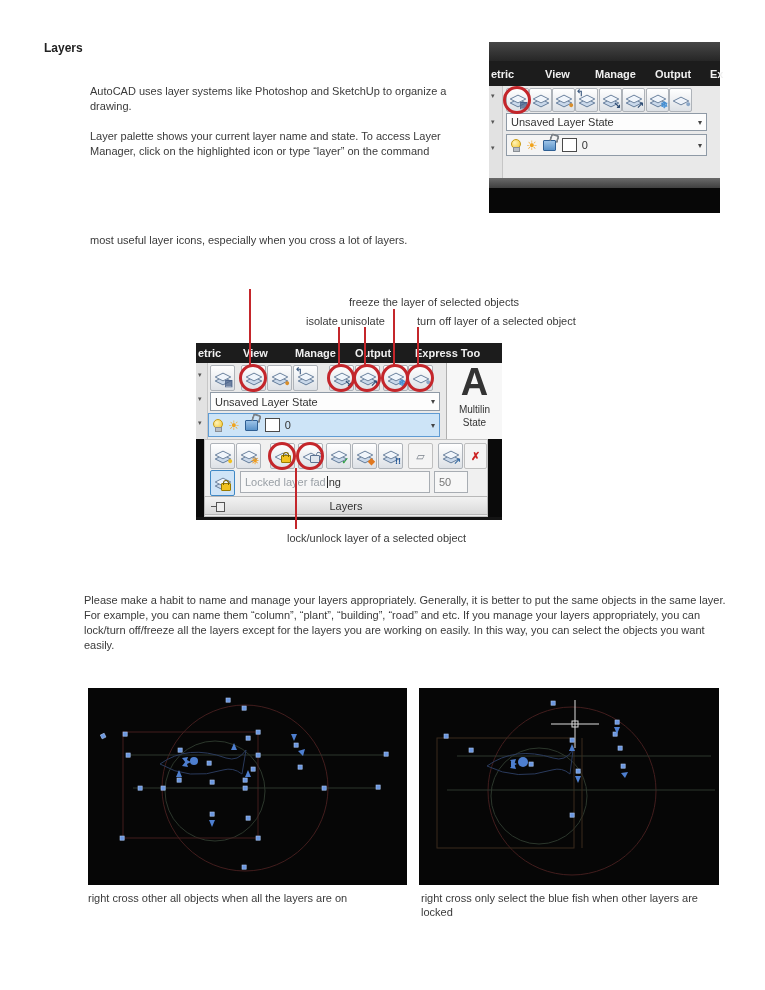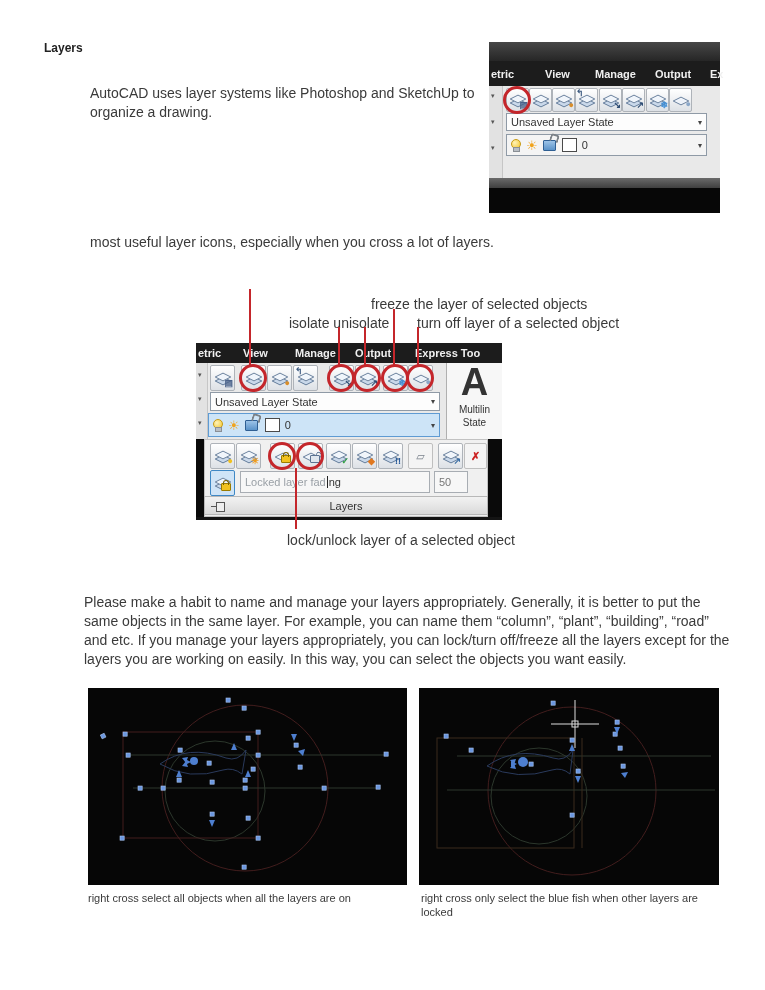--- a/index.html
+++ b/index.html
@@ -1,19 +1,19 @@
 <!DOCTYPE html>
 <html><head>
 <meta charset="utf-8">
 <style>
   html,body{margin:0;padding:0;background:#ffffff;}
   #page{position:relative;width:765px;height:990px;background:#fff;overflow:hidden;
         font-family:"Liberation Sans",sans-serif;color:#3a3a3a;}
   .abs{position:absolute;}
-  .txt{font-size:14px;line-height:1.36;color:#3a3a3a;}
+  .txt{font-size:11px;line-height:1.36;color:#3a3a3a;}
   .nowrap{white-space:nowrap;}
   .bold{font-weight:700;}
 
   
   .rline{position:absolute;width:2px;background:#c4262b;z-index:8;}
   .rcirc{position:absolute;width:22px;height:22px;border:3px solid #c4262b;border-radius:50%;z-index:8;background:transparent;}
 
   
   .shot{position:absolute;z-index:1;}
   .topbar{position:absolute;left:0;right:0;background:linear-gradient(#474747,#262626);}
@@ -84,25 +84,26 @@
 </style>
 </head>
 <body>
 
 <div id="page">
 
   <div class="abs txt bold" style="left:44px;top:40px;font-size:12px;color:#222;">Layers</div>
 
   <div class="abs txt" style="left:90px;top:84px;width:388px;">AutoCAD uses layer systems like Photoshop and SketchUp to organize a drawing.</div>
 
+  <div class="abs txt" style="left:90px;top:129px;width:398px;">Layer palette shows your current layer name and state. To access Layer Manager, click on the highlighted icon or type “layer” on the command</div>
 
   <div class="abs txt" style="left:90px;top:233px;width:520px;">most useful layer icons, especially when you cross a lot of layers.</div>
 
-  <div class="abs txt nowrap" style="left:371px;top:295px;">freeze the layer of selected objects</div>
-  <div class="abs txt nowrap" style="left:289px;top:314px;">isolate unisolate</div>
+  <div class="abs txt nowrap" style="left:349px;top:295px;">freeze the layer of selected objects</div>
+  <div class="abs txt nowrap" style="left:306px;top:314px;">isolate unisolate</div>
   <div class="abs txt nowrap" style="left:417px;top:314px;">turn off layer of a selected object</div>
   <div class="abs txt nowrap" style="left:287px;top:531px;">lock/unlock layer of a selected object</div>
 
   <div class="rline" style="left:249px;top:289px;height:76px;"></div>
   <div class="rline" style="left:338px;top:327px;height:38px;"></div>
   <div class="rline" style="left:364px;top:327px;height:38px;"></div>
   <div class="rline" style="left:393px;top:309px;height:56px;"></div>
   <div class="rline" style="left:417px;top:327px;height:38px;"></div>
   <div class="rline" style="left:295px;top:468px;height:61px;"></div>
 
@@ -468,16 +469,16 @@
       <polygon points="153,56 150,63 156,63"></polygon>
         <polygon points="159,95 156,88 162,88"></polygon>
       <polygon points="209,84 202,85 206,90"></polygon>
         <polygon points="198,46 195,39 201,39"></polygon>
       <polygon points="98,76 92,73 92,79"></polygon>
         <polygon points="97,71 91,72 95,77"></polygon>
       <polygon points="97,81 91,80 95,75"></polygon>
     </g>
   </svg>
 
-  <div class="abs capt" style="left:88px;top:891px;width:315px;">right cross select all objects when all the layers are on</div>
+  <div class="abs capt" style="left:88px;top:891px;width:315px;">right cross other all objects when all the layers are on</div>
   <div class="abs capt" style="left:421px;top:891px;width:302px;">right cross only select the blue fish when  other layers are locked</div>
 
 </div>
 
 </body></html>

